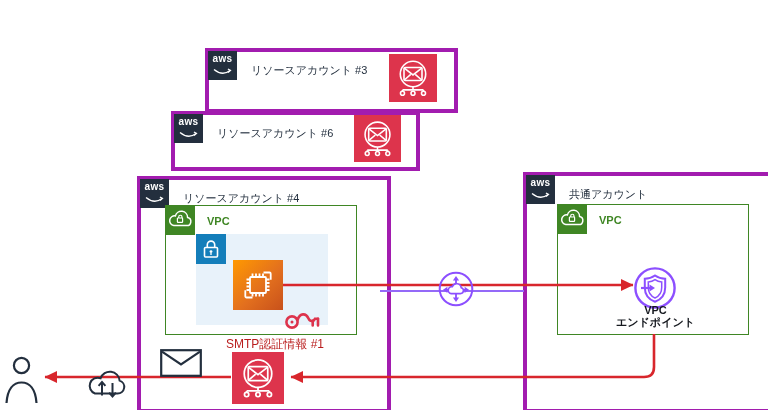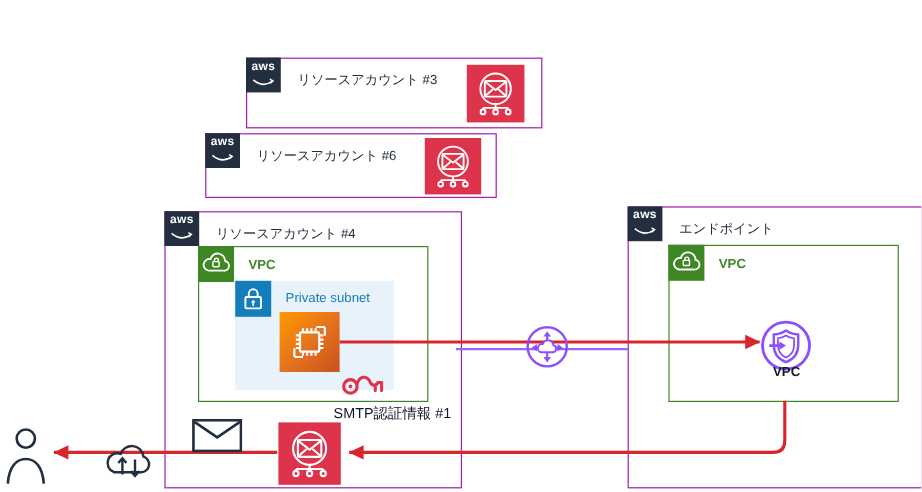--- a/index.html
+++ b/index.html
@@ -1,42 +1,42 @@
 <!DOCTYPE html>
 <html><head>
 <meta charset="utf-8">
 <style>
   html,body{margin:0;padding:0;background:#fff;}
   #canvas{
     position:relative;width:768px;height:410px;background:#fff;overflow:hidden;
     font-family:"Liberation Sans",sans-serif;color:#232F3E;
   }
   
-  .account{position:absolute;border:1px solid #a21caf;background:#fff;z-index:1;}
+  .account{position:absolute;border:4px solid #a21caf;background:#fff;z-index:1;}
   .aws-chip{position:absolute;left:-1px;top:-1px;width:29px;height:29px;background:#232F3E;z-index:4;}
   .aws-word{position:absolute;left:0;top:2px;width:100%;text-align:center;
     color:#fff;font-size:10px;font-weight:bold;letter-spacing:0.3px;}
   .aws-smile{position:absolute;left:5px;bottom:4px;}
   .account-label{position:absolute;left:42px;top:4px;height:29px;line-height:29px;
     font-size:11px;color:#232F3E;white-space:nowrap;z-index:4;}
   
   .vpc-box{position:absolute;border:1px solid #3F8624;background:transparent;z-index:2;}
   .vpc-chip{position:absolute;left:-1px;top:-1px;width:30px;height:30px;background:#3F8624;z-index:4;}
   .vpc-label{position:absolute;left:41px;top:0;height:30px;line-height:30px;
     font-size:11px;font-weight:bold;color:#3F8624;z-index:4;}
   
   .subnet{position:absolute;background:#E8F2FA;z-index:3;}
   .subnet-chip{position:absolute;left:0;top:0;width:30px;height:30px;background:#147EBA;z-index:4;}
   .subnet-label{position:absolute;left:42px;top:0;height:30px;line-height:30px;
     font-size:11px;color:#147EBA;white-space:nowrap;z-index:4;}
   
   .icon{position:absolute;z-index:10;}
   .ses-sq{background:#DD344C;}
   .ec2-sq{background:linear-gradient(135deg,#FF9900 0%,#E3701E 55%,#C8511B 100%);}
-  .plain-label{position:absolute;z-index:12;font-size:12px;color:#0f172a;text-align:right;white-space:nowrap;}
+  .plain-label{position:absolute;z-index:12;font-size:12px;color:#b91c1c;text-align:left;white-space:nowrap;}
   .endpoint-label{position:absolute;z-index:12;font-size:11px;font-weight:bold;color:#16191F;
     text-align:center;line-height:12px;}
   .wires{position:absolute;left:0;top:0;z-index:5;pointer-events:none;}
 </style>
 </head>
 <body>
 
 <div id="canvas">
 
   <div class="account" style="left:205px;top:48px;width:245px;height:57px;">
@@ -73,42 +73,41 @@
   </div>
 
   <div class="account" style="left:523px;top:172px;width:244px;height:233px;">
     <div class="aws-chip">
       <span class="aws-word">aws</span>
       <svg class="aws-smile" width="19" height="8" viewBox="0 0 19 8">
         <path d="M1,1.5 Q9.5,8.5 17,2.5" stroke="#fff" stroke-width="1.3" fill="none"></path>
         <path d="M14.9,0.9 L17.6,2.4 L15.1,4.6" stroke="#fff" stroke-width="1.1" fill="none"></path>
       </svg>
     </div>
-    <span class="account-label">エンドポイント</span>
+    <span class="account-label">共通アカウント</span>
   </div>
 
   <div class="vpc-box" style="left:165px;top:205px;width:190px;height:128px;">
     <div class="vpc-chip icon">
       <svg width="30" height="30" viewBox="0 0 30 30">
         <path d="M8.8,20.6 H21.5 A4.1,4.1 0 0 0 22.6,12.5 A6.2,6.2 0 0 0 10.4,10.9 A4.6,4.6 0 0 0 8.8,20.6 Z" stroke="#fff" stroke-width="1.5" fill="none"></path>
         <rect x="12.4" y="13" width="5.2" height="4.3" rx="0.6" stroke="#fff" stroke-width="1.2" fill="none"></rect>
         <path d="M13.7,13 V11.9 a1.65,1.65 0 0 1 3.3,0 V13" stroke="#fff" stroke-width="1.2" fill="none"></path>
       </svg>
     </div>
     <span class="vpc-label">VPC</span>
     <div class="subnet" style="left:30px;top:28px;width:132px;height:91px;">
       <div class="subnet-chip icon">
         <svg width="30" height="30" viewBox="0 0 30 30">
           <rect x="8.5" y="13.5" width="13" height="9.5" rx="1" stroke="#fff" stroke-width="1.6" fill="none"></rect>
           <path d="M11.3,13.5 V10.8 a3.7,3.7 0 0 1 7.4,0 V13.5" stroke="#fff" stroke-width="1.6" fill="none"></path>
           <circle cx="15" cy="17.6" r="1.4" fill="#fff"></circle>
           <path d="M15,18.8 V21" stroke="#fff" stroke-width="1.3" fill="none"></path>
         </svg>
       </div>
-      <span class="subnet-label">Private subnet</span>
     </div>
   </div>
 
   <div class="vpc-box" style="left:557px;top:204px;width:190px;height:129px;">
     <div class="vpc-chip icon">
       <svg width="30" height="30" viewBox="0 0 30 30">
         <path d="M8.8,20.6 H21.5 A4.1,4.1 0 0 0 22.6,12.5 A6.2,6.2 0 0 0 10.4,10.9 A4.6,4.6 0 0 0 8.8,20.6 Z" stroke="#fff" stroke-width="1.5" fill="none"></path>
         <rect x="12.4" y="13" width="5.2" height="4.3" rx="0.6" stroke="#fff" stroke-width="1.2" fill="none"></rect>
         <path d="M13.7,13 V11.9 a1.65,1.65 0 0 1 3.3,0 V13" stroke="#fff" stroke-width="1.2" fill="none"></path>
       </svg>
@@ -237,15 +236,16 @@
     <svg width="36" height="50" viewBox="0 0 36 50">
       <circle cx="17.5" cy="10.5" r="7.6" stroke="#232F3E" stroke-width="2.2" fill="none"></circle>
       <path d="M2.5,48 C3.5,34 9.5,27.5 17.5,27.5 C25.5,27.5 31.5,34 32.5,48" stroke="#232F3E" stroke-width="2.2" fill="none"></path>
     </svg>
   </div>
 
   <div class="plain-label" style="left:226px;top:336px;width:150px;">SMTP認証情報 #1</div>
 
   <div class="endpoint-label" style="left:593px;top:304px;width:125px;">
     <span style="display:block;">VPC</span>
+    <span style="display:block;">エンドポイント</span>
   </div>
 
 </div>
 
 </body></html>

